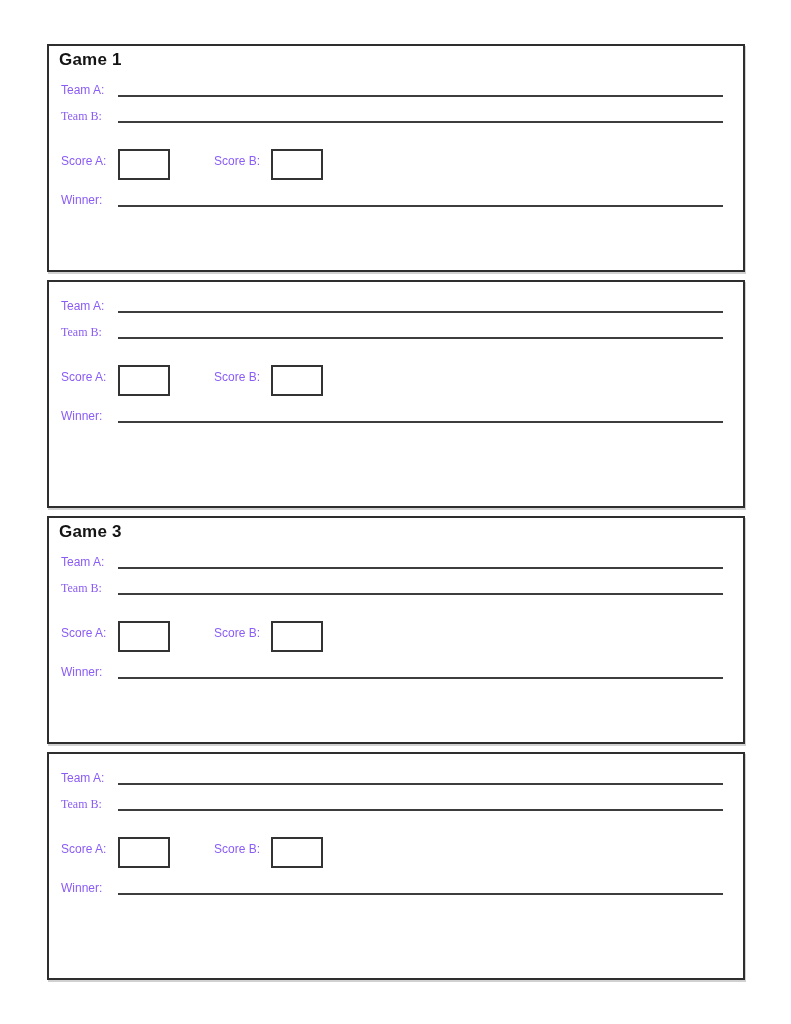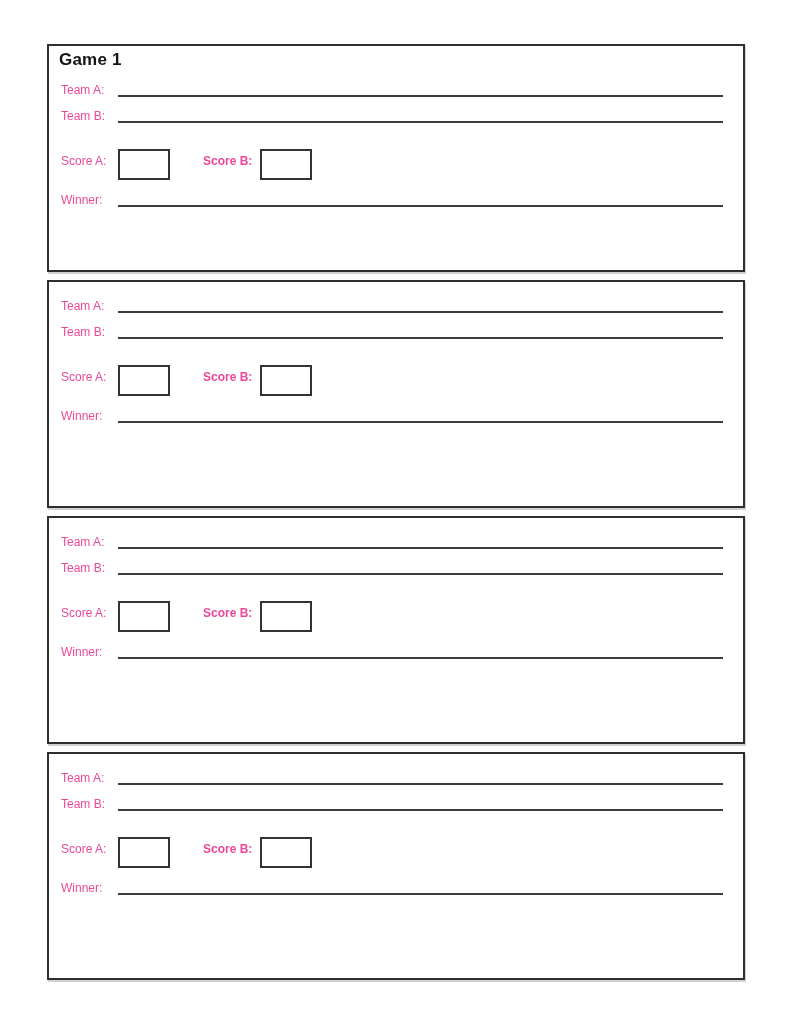--- a/index.html
+++ b/index.html
@@ -29,44 +29,44 @@
     font-weight: bold;
     color: #141414;
     letter-spacing: 0.2px;
   }
   .field-row {
     display: flex;
     align-items: flex-end;
     height: 15px;
     margin: 12px 0 0 4px;
   }
-  .field-row.team-b { margin-top: 11px; }
+  .field-row.team-b { margin-top: 11px; font-family: Liberation Serif, serif; }
   .lbl {
     flex: 0 0 57px;
     font-size: 12px;
     line-height: 14px;
-    color: #ec4899;
+    color: #8b5cf6;
     white-space: nowrap;
   }
   .write-line {
     flex: 1;
     height: 15px;
     border-bottom: 2px solid #3d3d3d;
     font-size: 12px;
     color: #222;
   }
   .score-row {
     display: flex;
     align-items: flex-start;
     height: 31px;
     margin: 26px 0 0 4px;
     justify-content: flex-end;
   }
   .score-row .lbl { margin-top: 5px; }
-  .score-row .lbl.score-b { flex: 0 0 57px; margin-left: 33px; font-weight: bold; }
+  .score-row .lbl.score-b { flex: 0 0 57px; margin-left: 44px; }
   .score-box {
     box-sizing: border-box;
     width: 52px;
     height: 31px;
     border: 2px solid #333333;
     background: #ffffff;
     font-size: 13px;
     color: #222;
     text-align: center;
     line-height: 27px;
@@ -117,20 +117,21 @@
       <div class="score-box"></div>
       <div class="filler"></div>
     </div>
     <div class="field-row">
       <span class="lbl">Winner:</span>
       <div class="write-line"></div>
     </div>
   </div>
 
   <div class="game-section">
+    <h2 class="game-title">Game 3</h2>
     <div class="field-row">
       <span class="lbl">Team A:</span>
       <div class="write-line"></div>
     </div>
     <div class="field-row team-b">
       <span class="lbl">Team B:</span>
       <div class="write-line"></div>
     </div>
     <div class="score-row">
       <span class="lbl">Score A:</span>

